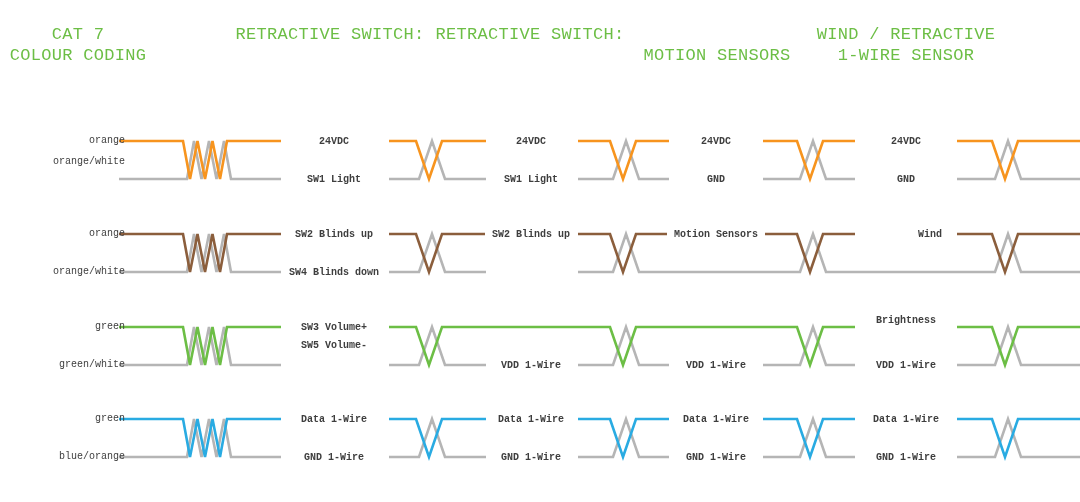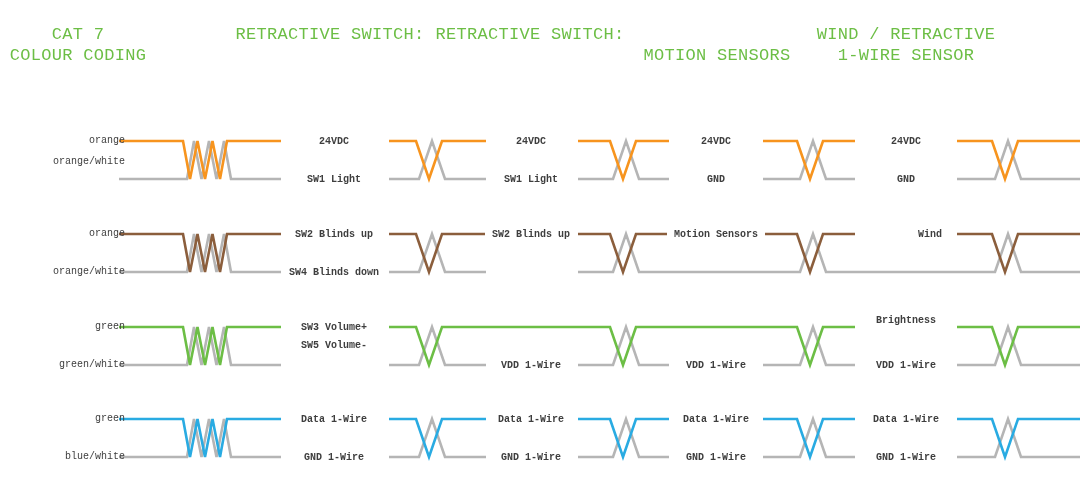--- a/index.html
+++ b/index.html
@@ -61,21 +61,21 @@
     <span>1-WIRE SENSOR</span>
   </div>
 
   <div class="wname" style="top:141px">orange</div>
   <div class="wname" style="top:162px">orange/white</div>
   <div class="wname" style="top:234px">orange</div>
   <div class="wname" style="top:272px">orange/white</div>
   <div class="wname" style="top:327px">green</div>
   <div class="wname" style="top:365px">green/white</div>
   <div class="wname" style="top:419px">green</div>
-  <div class="wname" style="top:457px">blue/white</div>
+  <div class="wname" style="top:457px">blue/orange</div>
 
   <div class="sig" style="left:334px;top:141px">24VDC</div>
   <div class="sig" style="left:334px;top:179px">SW1 Light</div>
   <div class="sig" style="left:531px;top:141px">24VDC</div>
   <div class="sig" style="left:531px;top:179px">SW1 Light</div>
   <div class="sig" style="left:716px;top:141px">24VDC</div>
   <div class="sig" style="left:716px;top:179px">GND</div>
   <div class="sig" style="left:906px;top:141px">24VDC</div>
   <div class="sig" style="left:906px;top:179px">GND</div>
 

